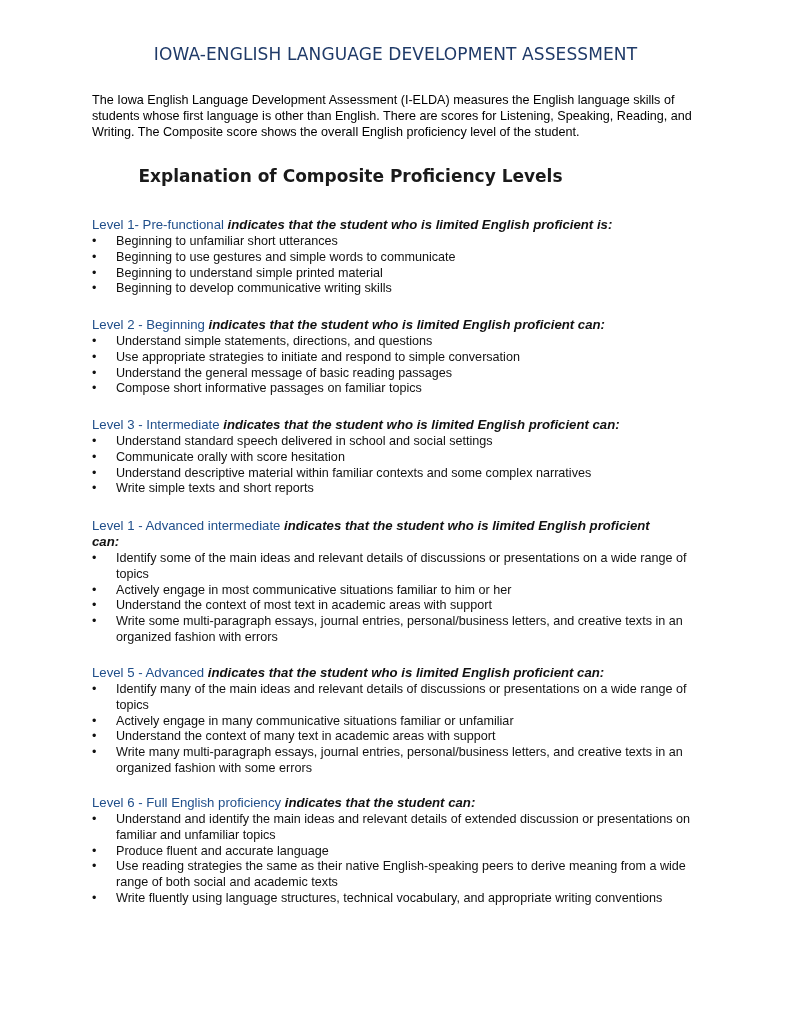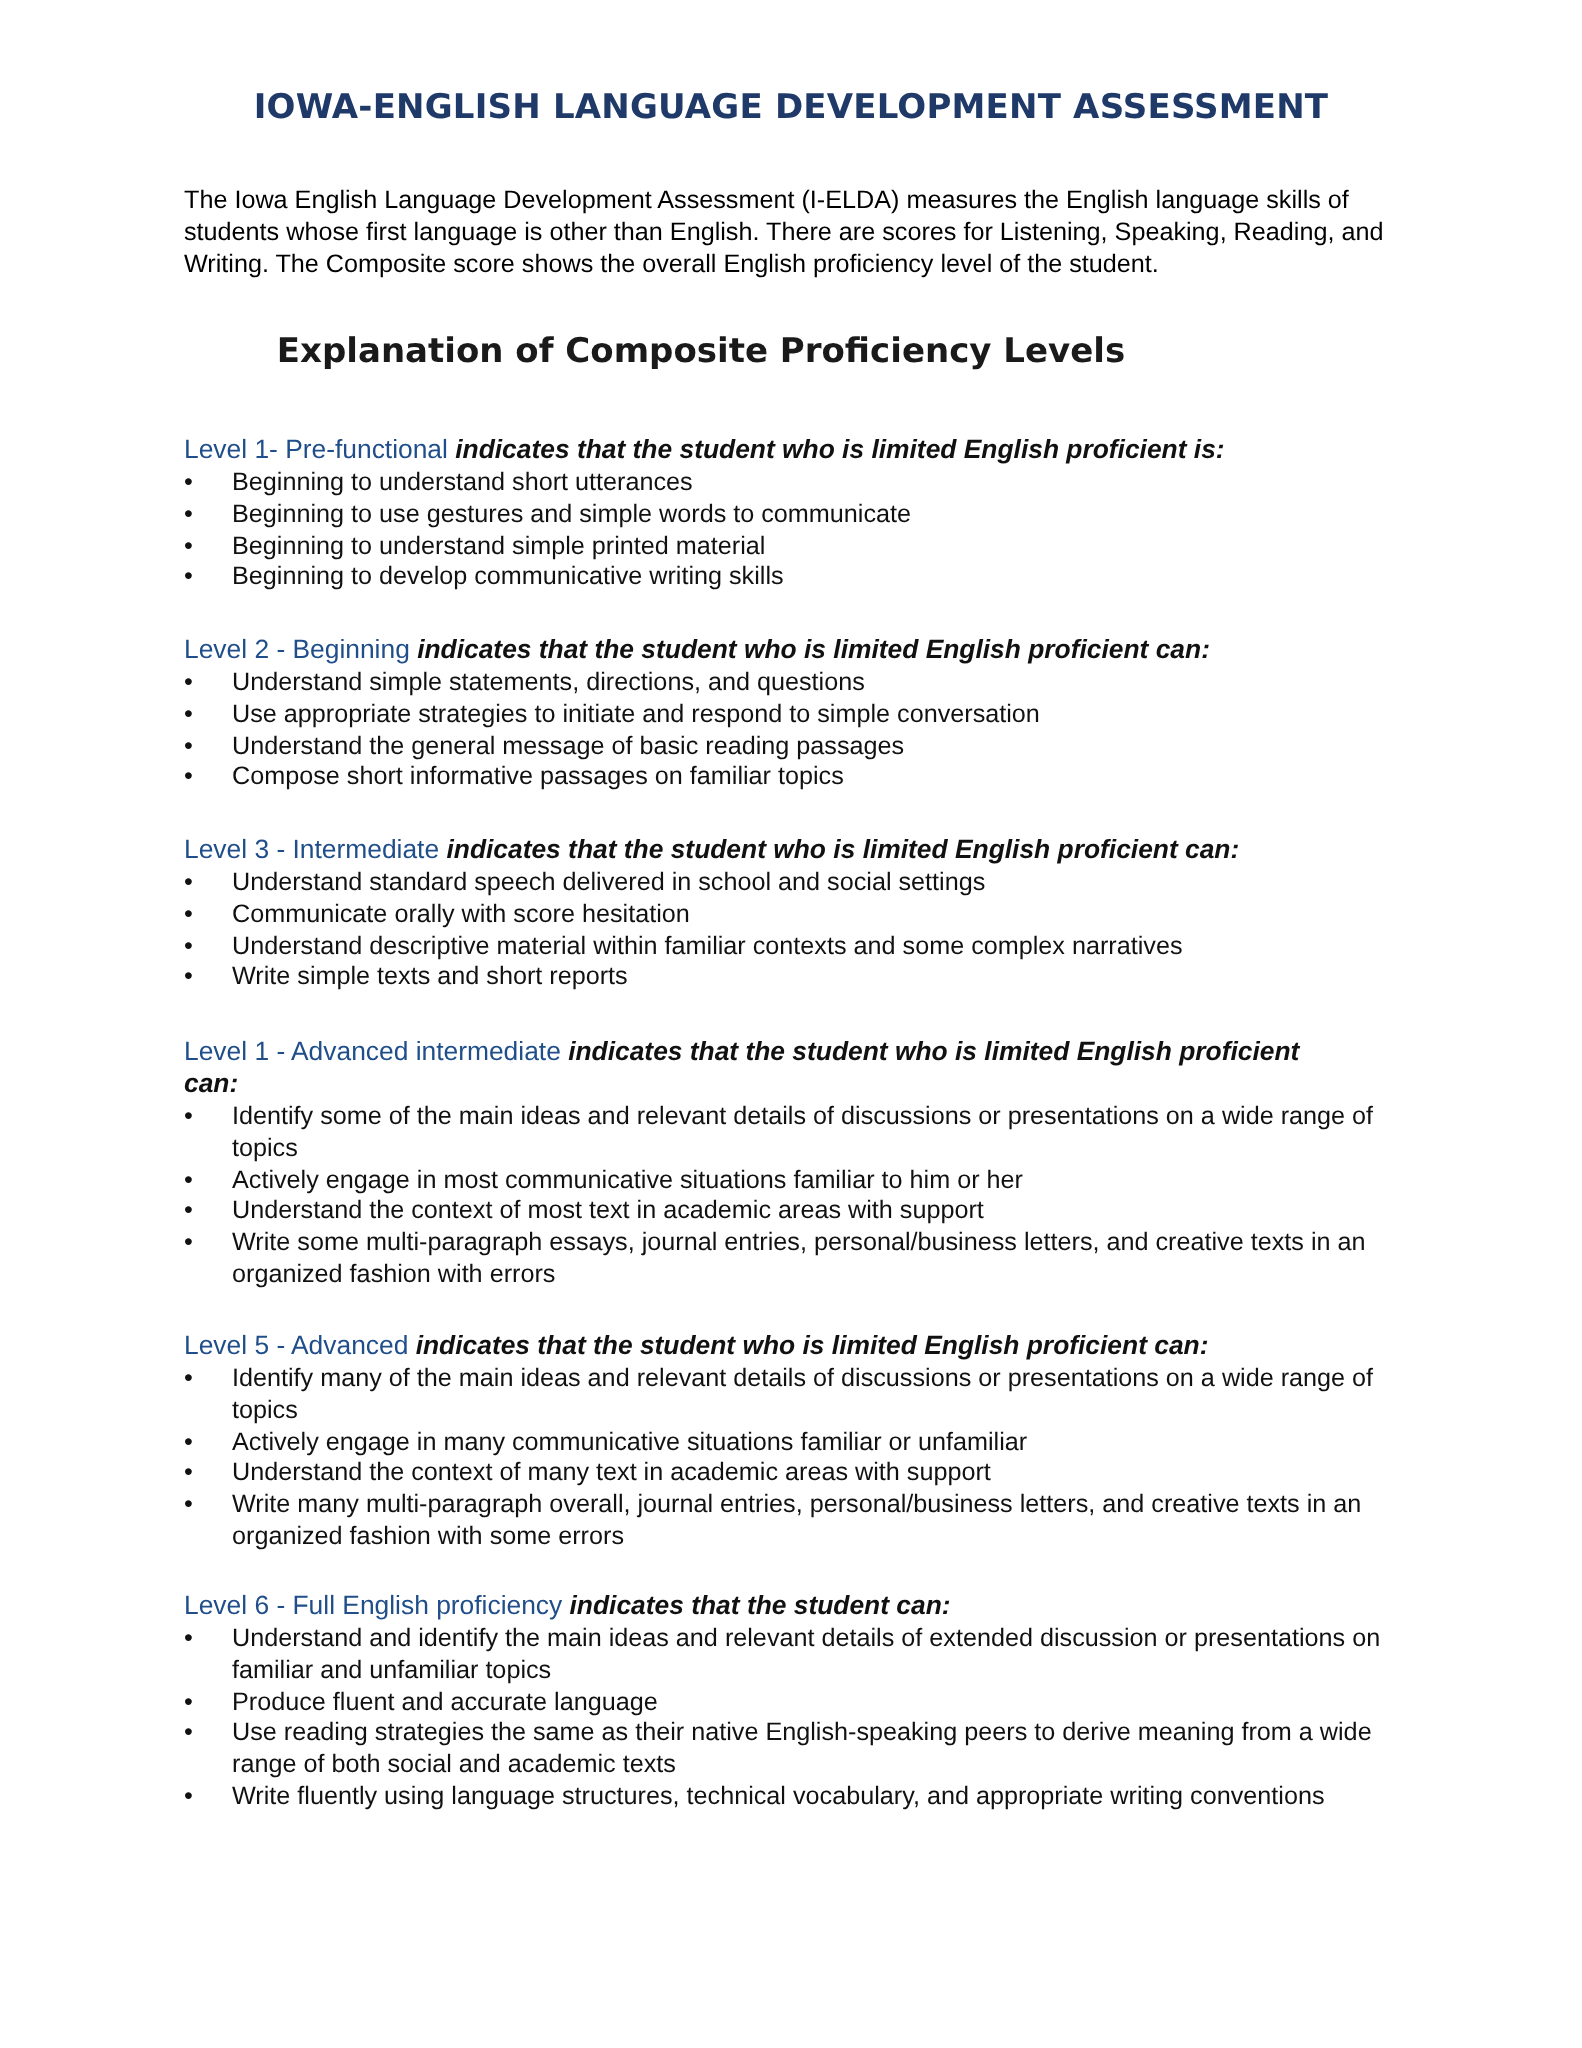--- a/index.html
+++ b/index.html
@@ -1,20 +1,20 @@
 <!DOCTYPE html>
 <html><head>
   <meta charset="utf-8">
   <style>
     html, body { margin: 0; padding: 0; background: #ffffff; }
     body { width: 791px; height: 1024px; position: relative; overflow: hidden; }
     .page { position: absolute; left: 0; top: 0; width: 791px; height: 1024px; }
     .title {
       position: absolute; left: 0; width: 791px; top: 44px; text-align: center;
-      font-family: "DejaVu Sans", sans-serif; font-weight: bold; font-size: 17px;
+      font-family: "DejaVu Sans", sans-serif; font-weight: normal; font-size: 17px;
       color: #1f3a68; letter-spacing: 0.1px;
     }
     .intro {
       position: absolute; left: 92px; top: 92px; width: 620px;
       font-family: "Liberation Sans", sans-serif; font-size: 12.6px; line-height: 16px; color: #000000;
     }
     .subtitle {
       position: absolute; left: 0; width: 701px; top: 166px; text-align: center;
       font-family: "DejaVu Sans", sans-serif; font-weight: bold; font-size: 17px; color: #1a1a1a;
     }
@@ -35,21 +35,21 @@
 <body>
 
 <div class="page">
   <div class="title">IOWA-ENGLISH LANGUAGE DEVELOPMENT ASSESSMENT</div>
   <div class="intro">The Iowa English Language Development Assessment (I-ELDA) measures the English language skills of students whose first language is other than English.  There are scores for Listening, Speaking, Reading, and Writing.  The Composite score shows the overall English proficiency level of the student.</div>
   <div class="subtitle">Explanation of Composite Proficiency Levels</div>
 
   <div class="level" style="top:217px;">
     <div class="level-head"><span class="level-name">Level 1- Pre-functional</span><span class="level-desc"> indicates that the student who is limited English proficient is:</span></div>
     <ul class="items">
-      <li><span class="bullet">•</span><span>Beginning to understand short utterances</span></li>
+      <li><span class="bullet">•</span><span>Beginning to unfamiliar short utterances</span></li>
       <li><span class="bullet">•</span><span>Beginning to use gestures and simple words to communicate</span></li>
       <li><span class="bullet">•</span><span>Beginning to understand simple printed material</span></li>
       <li><span class="bullet">•</span><span>Beginning to develop communicative writing skills</span></li>
     </ul>
   </div>
 
   <div class="level" style="top:317px;">
     <div class="level-head"><span class="level-name">Level 2 - Beginning</span><span class="level-desc"> indicates that the student who is limited English proficient can:</span></div>
     <ul class="items">
       <li><span class="bullet">•</span><span>Understand simple statements, directions, and questions</span></li>
@@ -78,21 +78,21 @@
       <li><span class="bullet">•</span><span>Write some multi-paragraph essays, journal entries, personal/business letters, and creative texts in an organized fashion with errors</span></li>
     </ul>
   </div>
 
   <div class="level" style="top:665px;">
     <div class="level-head"><span class="level-name">Level 5 - Advanced</span><span class="level-desc"> indicates that the student who is limited English proficient can:</span></div>
     <ul class="items">
       <li><span class="bullet">•</span><span>Identify many of  the main ideas and relevant details of discussions or presentations on a wide range of topics</span></li>
       <li><span class="bullet">•</span><span>Actively engage in many communicative situations familiar or unfamiliar</span></li>
       <li><span class="bullet">•</span><span>Understand the context of many text in academic areas with support</span></li>
-      <li><span class="bullet">•</span><span>Write many multi-paragraph overall, journal entries, personal/business letters, and creative texts in an organized fashion with some errors</span></li>
+      <li><span class="bullet">•</span><span>Write many multi-paragraph essays, journal entries, personal/business letters, and creative texts in an organized fashion with some errors</span></li>
     </ul>
   </div>
 
   <div class="level" style="top:795px;">
     <div class="level-head"><span class="level-name">Level 6 - Full English proficiency</span><span class="level-desc"> indicates that the student can:</span></div>
     <ul class="items">
       <li><span class="bullet">•</span><span>Understand and identify the main ideas and relevant details of extended discussion or presentations on familiar and unfamiliar topics</span></li>
       <li><span class="bullet">•</span><span>Produce fluent and accurate language</span></li>
       <li><span class="bullet">•</span><span>Use reading strategies the same as their native English-speaking peers to derive meaning from a wide range of both social and academic texts</span></li>
       <li><span class="bullet">•</span><span>Write fluently using language structures, technical vocabulary, and appropriate writing conventions</span></li>

